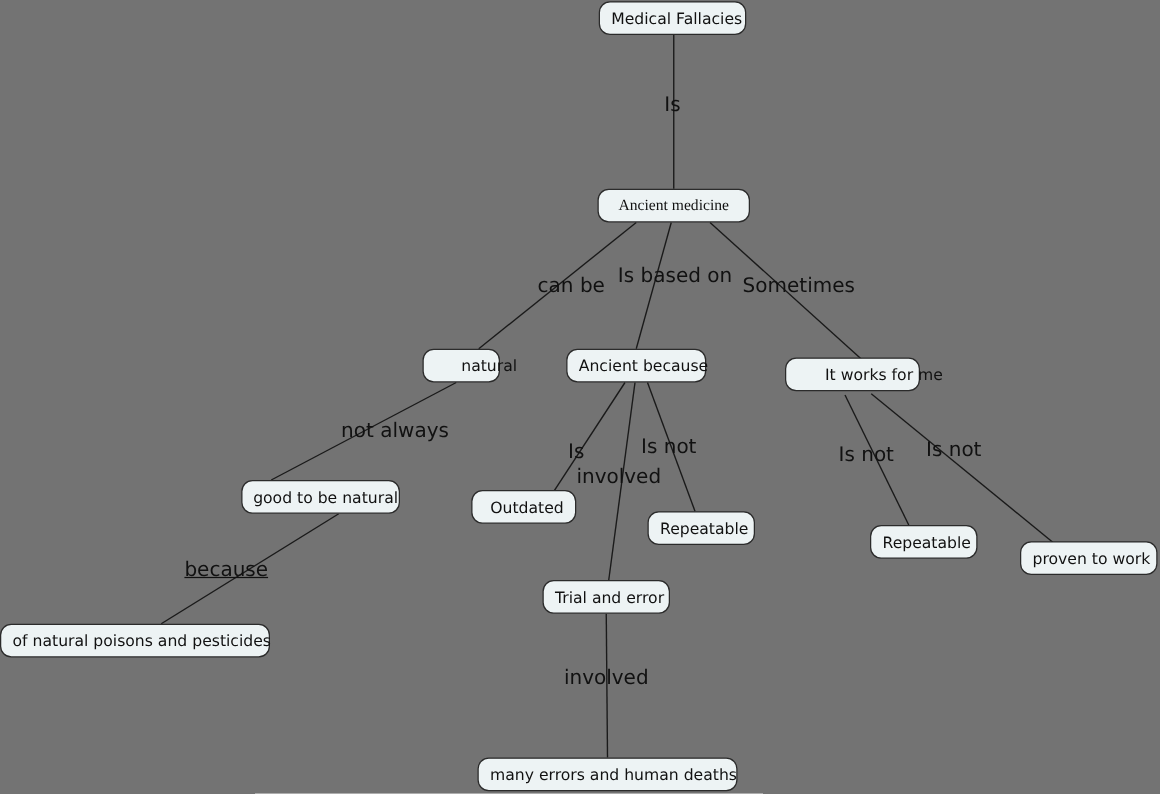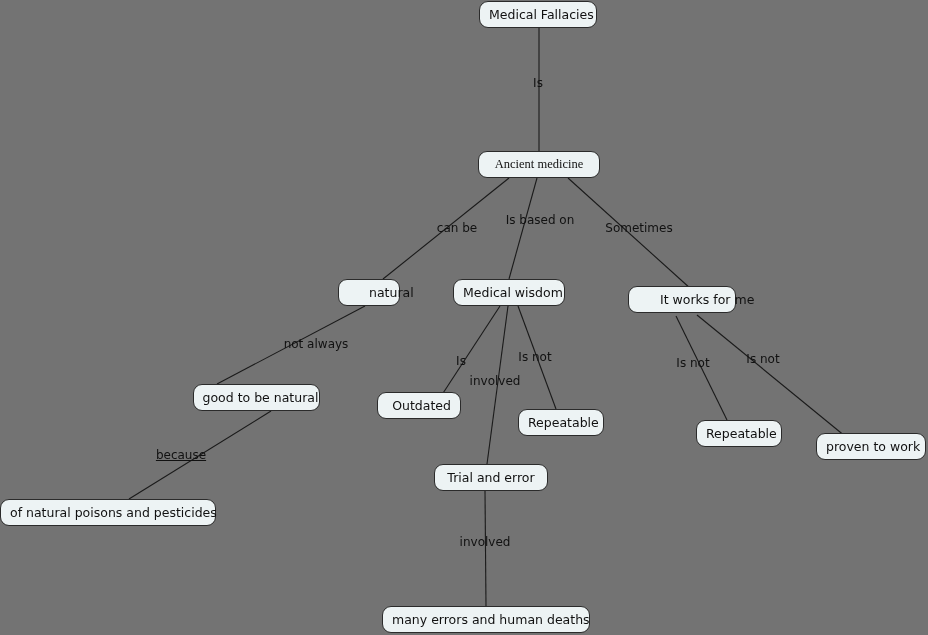--- a/index.html
+++ b/index.html
@@ -32,21 +32,21 @@
     line-height: 25px;
     text-align: center;
     font-size: 12.5px;
     color: #111111;
     white-space: nowrap;
     padding: 0 9px;
     z-index: 3;
   }
   .edge-label {
     position: absolute;
-    font-size: 12px;
+    font-size: 16px;
     color: #111111;
     white-space: nowrap;
     background: transparent;
     z-index: 2;
     transform: translate(-50%, -50%);
   }
 </style>
 </head>
 <body>
 
@@ -62,28 +62,28 @@
       <line x1="508" y1="306" x2="487" y2="464" stroke="#1a1a1a" stroke-width="1.1"></line>
       <line x1="518" y1="306" x2="556" y2="409" stroke="#1a1a1a" stroke-width="1.1"></line>
       <line x1="485" y1="491" x2="486" y2="606" stroke="#1a1a1a" stroke-width="1.1"></line>
       <line x1="676" y1="316" x2="727" y2="420" stroke="#1a1a1a" stroke-width="1.1"></line>
       <line x1="697" y1="315" x2="862" y2="450" stroke="#1a1a1a" stroke-width="1.1"></line>
     </svg>
   <div id="node-layer">
       <div class="node" style="width: 118px; left: 479px; top: 0.5px;">Medical Fallacies</div>
       <div class="node" style="width: 122px; left: 478px; top: 150.5px; font-family: Liberation Serif, serif;">Ancient medicine</div>
       <div class="node" style="width: 62px; left: 338px; top: 278.5px; padding-left: 30px;">natural</div>
-      <div class="node" style="width: 112px; left: 453px; top: 278.5px;">Medical wisdom</div>
+      <div class="node" style="width: 112px; left: 453px; top: 278.5px;">Ancient because</div>
       <div class="node" style="width: 108px; left: 628px; top: 286px; padding-left: 31px;">It works for me</div>
       <div class="node" style="width: 127px; left: 192.5px; top: 383.5px;">good to be natural</div>
       <div class="node" style="width: 84px; left: 377px; top: 392px; text-align: right;">Outdated</div>
       <div class="node" style="width: 86px; left: 518px; top: 408.5px;">Repeatable</div>
       <div class="node" style="width: 86px; left: 696px; top: 419.5px;">Repeatable</div>
       <div class="node" style="width: 110px; left: 816px; top: 433px;">proven to work</div>
-      <div class="node" style="width: 114px; left: 434px; top: 463.5px;">Trial and error</div>
+      <div class="node" style="width: 102px; left: 434px; top: 463.5px;">Trial and error</div>
       <div class="node" style="width: 216px; left: 0px; top: 498.5px;">of natural poisons and pesticides</div>
       <div class="node" style="width: 208px; left: 382px; top: 605.5px;">many errors and human deaths</div>
     </div>
   <div id="label-layer">
       <div class="edge-label" style="left: 538px; top: 83px;">Is</div>
       <div class="edge-label" style="left: 457px; top: 228px;">can be</div>
       <div class="edge-label" style="left: 540px; top: 220px;">Is based on</div>
       <div class="edge-label" style="left: 639px; top: 228px;">Sometimes</div>
       <div class="edge-label" style="left: 316px; top: 344px;">not always</div>
       <div class="edge-label" style="left: 181px; top: 455px; text-decoration: underline;">because</div>

